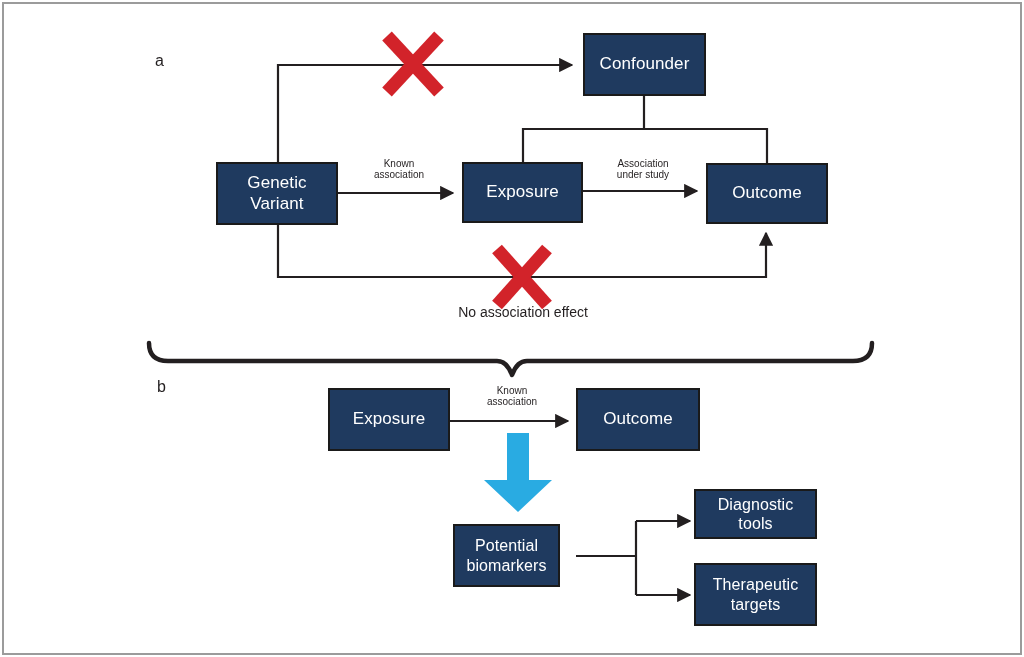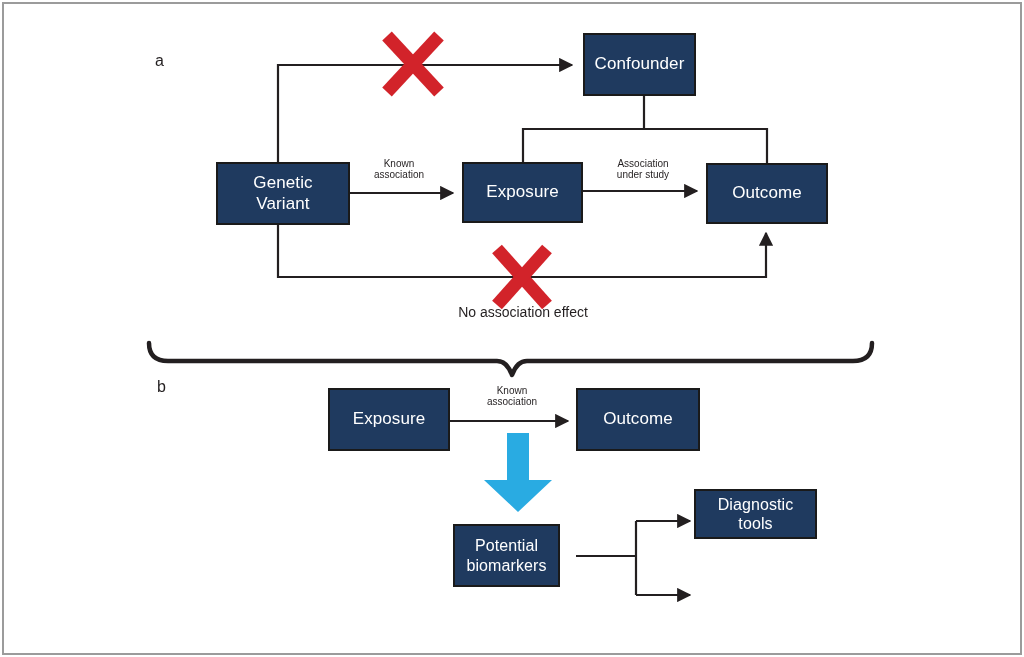--- a/index.html
+++ b/index.html
@@ -112,36 +112,38 @@
     <polygon class="big-arrow" points="507,433 529,433 529,480 552,480 518,512 484,480 507,480"></polygon>
 
     <path class="connector" d="M 576 556 H 636 M 636 521 V 595"></path>
     <path class="connector" d="M 636 521 H 690" marker-end="url(#arrow)"></path>
     <path class="connector" d="M 636 595 H 690" marker-end="url(#arrow)"></path>
   </svg>
 
   <div class="panel-letter" style="left:155px; top:52px;">a</div>
   <div class="panel-letter" style="left:157px; top:378px;">b</div>
 
-  <div class="node" style="left:216px; top:162px; width:134px; height:63px;">Genetic
+  <div class="node" style="left:216px; top:162px; width:122px; height:63px;">Genetic
 Variant</div>
-  <div class="node" style="left:583px; top:33px; width:113px; height:63px;">Confounder</div>
+  <div class="node" style="left:583px; top:33px; width:123px; height:63px;">Confounder</div>
   <div class="node" style="left:462px; top:162px; width:121px; height:61px;">Exposure</div>
   <div class="node" style="left:706px; top:163px; width:122px; height:61px;">Outcome</div>
 
   <div class="edge-label" style="left:334px; top:158px; width:130px;">Known
 association</div>
   <div class="edge-label" style="left:578px; top:158px; width:130px;">Association
 under study</div>
   <div class="edge-label" style="left:443px; top:305px; width:160px; font-size:14px;">No association effect</div>
 
   <div class="node" style="left:328px; top:388px; width:122px; height:63px;">Exposure</div>
   <div class="node" style="left:576px; top:388px; width:124px; height:63px;">Outcome</div>
   <div class="node" style="left:453px; top:524px; width:107px; height:63px; font-size:16px;">Potential
 biomarkers</div>
   <div class="node" style="left:694px; top:489px; width:123px; height:50px; font-size:16px;">Diagnostic
 tools</div>
+  <div class="node" style="left:694px; top:563px; width:123px; height:63px; font-size:16px;">Therapeutic
+targets</div>
 
   <div class="edge-label" style="left:447px; top:385px; width:130px;">Known
 association</div>
 
   <div class="frame"></div>
 </div>
 
 </body></html>

